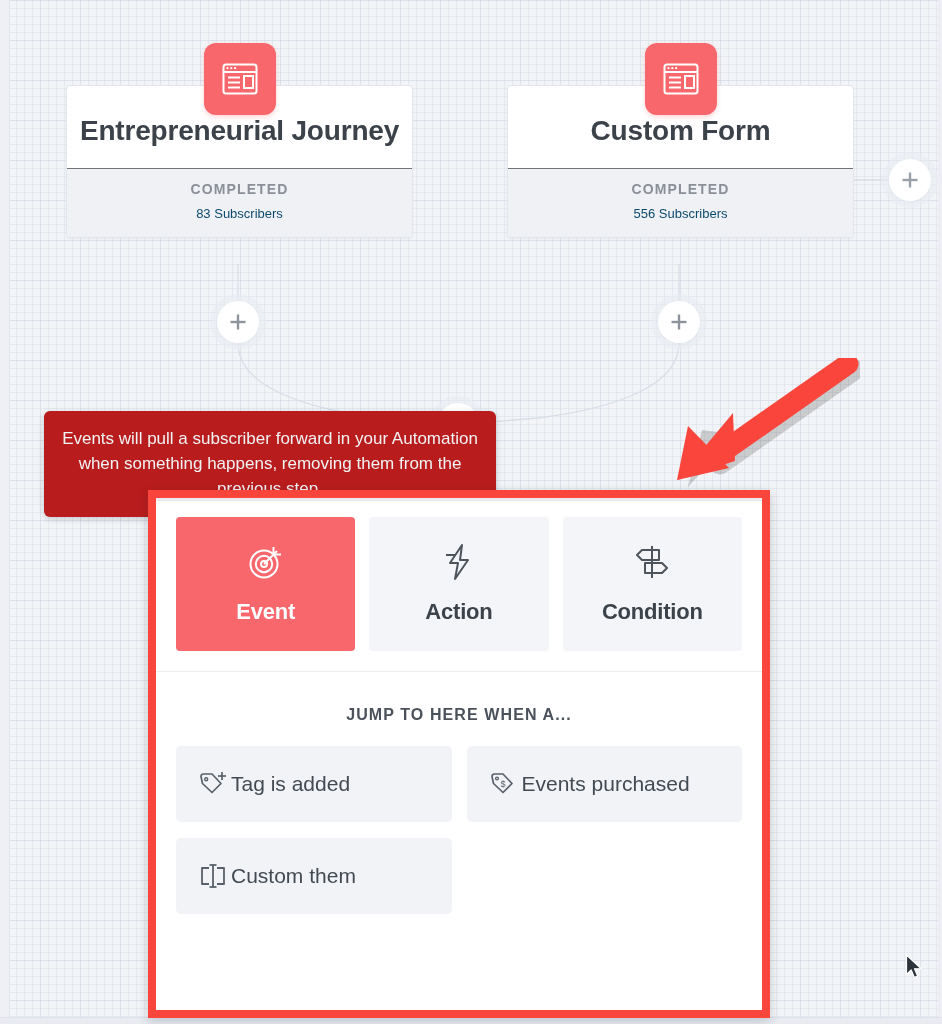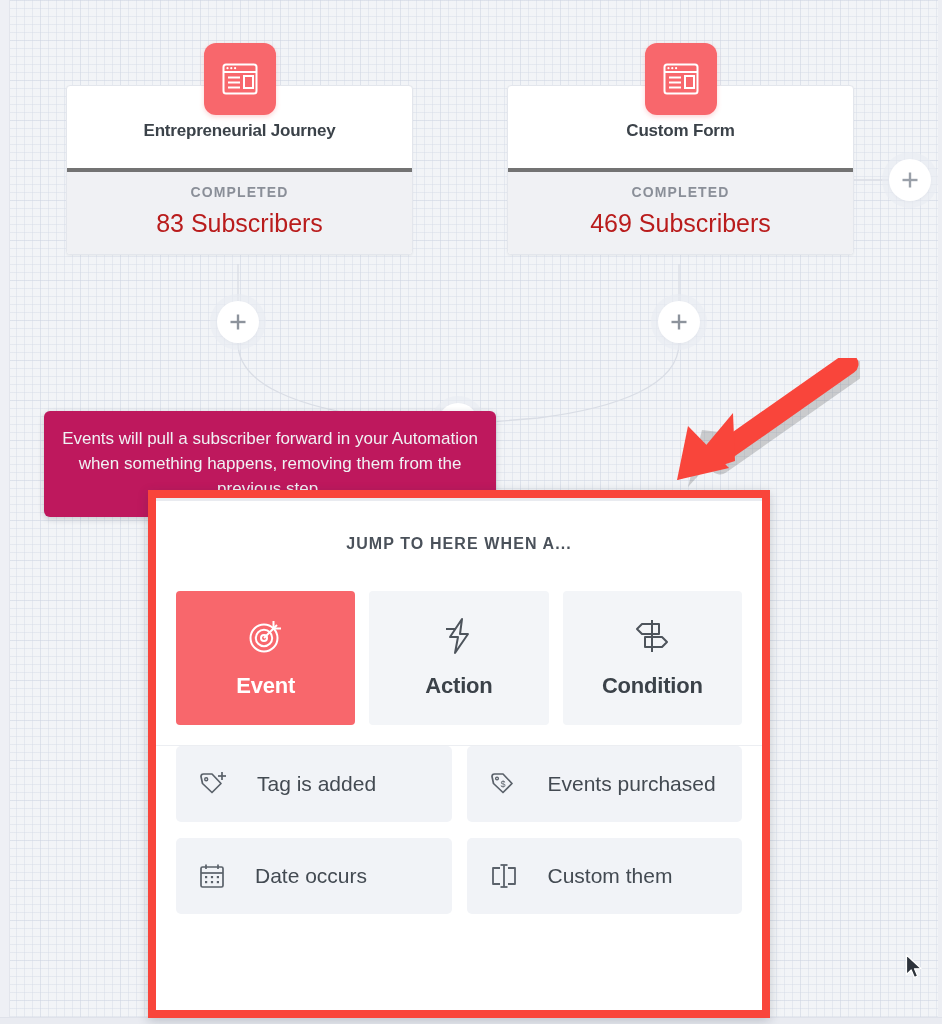--- a/index.html
+++ b/index.html
@@ -64,44 +64,44 @@
     background: #ffffff;
     border: 1px solid #e3e6ec;
     border-radius: 4px;
     box-shadow: 0 1px 2px rgba(40,50,70,0.05);
   }
   .step-card .card-title {
     height: 82px;
     display: flex;
     align-items: center;
     justify-content: center;
-    font-size: 17px;
+    font-size: 28px;
     font-weight: bold;
     color: #3b4249;
     letter-spacing: -0.2px;
     padding-top: 8px;
     box-sizing: border-box;
   }
   .step-card .card-footer {
     background: #f0f1f4;
-    border-top: 4px solid #737373;
+    border-top: 1px solid #737373;
     padding: 12px 0 16px 0;
     text-align: center;
     border-radius: 0 0 4px 4px;
   }
   .step-card .card-status {
     font-size: 14px;
     font-weight: bold;
     letter-spacing: 1.1px;
     color: #8a8f98;
     margin-bottom: 9px;
   }
   .step-card .card-count {
-    font-size: 25px;
-    color: #b91c1c;
+    font-size: 13px;
+    color: #0c4a6e;
   }
 
   .card-icon {
     position: absolute;
     top: -43px;
     left: 50%;
     transform: translateX(-50%);
     width: 72px;
     height: 72px;
     border-radius: 12px;
@@ -126,21 +126,21 @@
   }
   .plus-node svg { display: block; }
 
   
   #tooltip {
     position: absolute;
     left: 44px;
     top: 411px;
     width: 452px;
     box-sizing: border-box;
-    background: #be185d;
+    background: #b91c1c;
     border-radius: 6px;
     padding: 15px 16px 16px 16px;
     color: #f0f2f4;
     font-size: 17px;
     line-height: 1.48;
     text-align: center;
     box-shadow: 0 2px 6px rgba(30,35,45,0.20);
   }
   #tooltip-tail {
     position: absolute;
@@ -217,21 +217,21 @@
     grid-template-columns: 1fr 1fr;
     gap: 16px 15px;
     padding: 0 20px 20px 20px;
   }
   .option {
     height: 76px;
     background: #f1f3f7;
     border-radius: 5px;
     display: flex;
     align-items: center;
-    gap: 29px;
+    gap: 3px;
     padding-left: 22px;
     box-sizing: border-box;
     font-size: 21px;
     color: #434a52;
   }
   .option.empty { background: transparent; }
   .opt-icon { display: flex; align-items: center; color: #5a616a; }
 
   
   #arrow-annotation {
@@ -298,21 +298,21 @@
       <circle cx="13.1" cy="5.2" r="1.1" fill="#ffffff"></circle>
       <line x1="6" y1="14.5" x2="18" y2="14.5" stroke="#ffffff" stroke-width="2"></line>
       <line x1="6" y1="19.5" x2="18" y2="19.5" stroke="#ffffff" stroke-width="2"></line>
       <line x1="6" y1="24.5" x2="18" y2="24.5" stroke="#ffffff" stroke-width="2"></line>
       <rect x="22" y="13" width="9" height="12" fill="none" stroke="#ffffff" stroke-width="2"></rect>
     </svg>
   </div>
   <div class="card-title">Custom Form</div>
   <div class="card-footer">
     <div class="card-status">COMPLETED</div>
-    <div class="card-count">469 Subscribers</div>
+    <div class="card-count">556 Subscribers</div>
   </div>
 </div>
 
 <div class="plus-node" style="left:217px; top:301px;">
   <svg width="20" height="20" viewBox="0 0 20 20" xmlns="http://www.w3.org/2000/svg">
     <line x1="10" y1="2.5" x2="10" y2="17.5" stroke="#8d939c" stroke-width="2.4"></line>
     <line x1="2.5" y1="10" x2="17.5" y2="10" stroke="#8d939c" stroke-width="2.4"></line>
   </svg>
 </div>
 
@@ -351,22 +351,20 @@
 
 <div id="tooltip">
   <span>Events will pull a subscriber forward in your Automation when something happens, removing them from the previous step.</span>
 </div>
 <div id="tooltip-tail"></div>
 
 <div id="panel-highlight">
   <div id="panel">
     <div id="panel-top-line"></div>
 
-    <div id="section-title">JUMP TO HERE WHEN A...</div>
-
     <div id="tab-row">
 
       <div class="tab active">
         <span>
           <svg width="38" height="38" viewBox="0 0 38 38" xmlns="http://www.w3.org/2000/svg">
             <circle cx="17" cy="21" r="13.5" fill="none" stroke="#ffffff" stroke-width="2"></circle>
             <circle cx="17" cy="21" r="8.2" fill="none" stroke="#ffffff" stroke-width="2"></circle>
             <circle cx="17" cy="21" r="3" fill="none" stroke="#ffffff" stroke-width="2"></circle>
             <line x1="17" y1="21" x2="30" y2="8" stroke="#ffffff" stroke-width="2"></line>
             <path d="M26.5 4 L26.5 11.5 L34 11.5" fill="none" stroke="#ffffff" stroke-width="2" stroke-linejoin="round"></path>
@@ -391,20 +389,22 @@
             <line x1="19" y1="3" x2="19" y2="35" stroke="#4d545c" stroke-width="2"></line>
             <path d="M26 7 L9 7 L4 12 L9 17 L26 17 Z" fill="none" stroke="#4d545c" stroke-width="2" stroke-linejoin="round"></path>
             <path d="M12 20 L29 20 L34 25 L29 30 L12 30 Z" fill="none" stroke="#4d545c" stroke-width="2" stroke-linejoin="round"></path>
           </svg>
         </span>
         <span class="tab-label">Condition</span>
       </div>
 
     </div>
 
+    <div id="section-title">JUMP TO HERE WHEN A...</div>
+
     <div id="option-grid">
 
       <div class="option">
         <span class="opt-icon">
           <svg width="30" height="28" viewBox="0 0 30 28" xmlns="http://www.w3.org/2000/svg">
             <path d="M3 6.5 A2.5 2.5 0 0 1 5.5 4 L14 4 L23 13.5 L14 22.5 L4.5 13.5 Z" fill="none" stroke="#5a616a" stroke-width="1.7" stroke-linejoin="round"></path>
             <circle cx="8.2" cy="9.2" r="1.5" fill="none" stroke="#5a616a" stroke-width="1.4"></circle>
             <line x1="24" y1="2" x2="24" y2="10" stroke="#5a616a" stroke-width="1.7"></line>
             <line x1="20" y1="6" x2="28" y2="6" stroke="#5a616a" stroke-width="1.7"></line>
           </svg>
@@ -417,39 +417,20 @@
         <span class="opt-icon">
           <svg width="30" height="28" viewBox="0 0 30 28" xmlns="http://www.w3.org/2000/svg">
             <path d="M3 6.5 A2.5 2.5 0 0 1 5.5 4 L14 4 L23 13.5 L14 22.5 L4.5 13.5 Z" fill="none" stroke="#5a616a" stroke-width="1.7" stroke-linejoin="round"></path>
             <circle cx="8" cy="8.5" r="1.4" fill="none" stroke="#5a616a" stroke-width="1.3"></circle>
             <text x="11.5" y="17" font-family="'Liberation Sans', sans-serif" font-size="9" fill="#5a616a">$</text>
           </svg>
         </span>
         <span>Events purchased</span>
       </div>
 
-      <div class="option">
-        <span class="opt-icon">
-          <svg width="28" height="28" viewBox="0 0 28 28" xmlns="http://www.w3.org/2000/svg">
-            <rect x="3" y="5" width="22" height="20" rx="1.5" fill="none" stroke="#5a616a" stroke-width="1.7"></rect>
-            <line x1="3" y1="11" x2="25" y2="11" stroke="#5a616a" stroke-width="1.7"></line>
-            <line x1="8" y1="2.5" x2="8" y2="7" stroke="#5a616a" stroke-width="1.7"></line>
-            <line x1="20" y1="2.5" x2="20" y2="7" stroke="#5a616a" stroke-width="1.7"></line>
-            <g fill="#5a616a">
-              <rect x="7" y="14" width="2.2" height="2.2"></rect>
-              <rect x="12.9" y="14" width="2.2" height="2.2"></rect>
-              <rect x="18.8" y="14" width="2.2" height="2.2"></rect>
-              <rect x="7" y="19" width="2.2" height="2.2"></rect>
-              <rect x="12.9" y="19" width="2.2" height="2.2"></rect>
-              <rect x="18.8" y="19" width="2.2" height="2.2"></rect>
-            </g>
-          </svg>
-        </span>
-        <span>Date occurs</span>
-      </div>
 
       <div class="option">
         <span class="opt-icon">
           <svg width="30" height="28" viewBox="0 0 30 28" xmlns="http://www.w3.org/2000/svg">
             <path d="M11 6 L4 6 L4 22 L11 22" fill="none" stroke="#5a616a" stroke-width="1.8" stroke-linejoin="round"></path>
             <path d="M19 6 L26 6 L26 22 L19 22" fill="none" stroke="#5a616a" stroke-width="1.8" stroke-linejoin="round"></path>
             <line x1="15" y1="3" x2="15" y2="25" stroke="#5a616a" stroke-width="1.8"></line>
             <line x1="11.5" y1="3" x2="18.5" y2="3" stroke="#5a616a" stroke-width="1.8"></line>
             <line x1="11.5" y1="25" x2="18.5" y2="25" stroke="#5a616a" stroke-width="1.8"></line>
           </svg>

